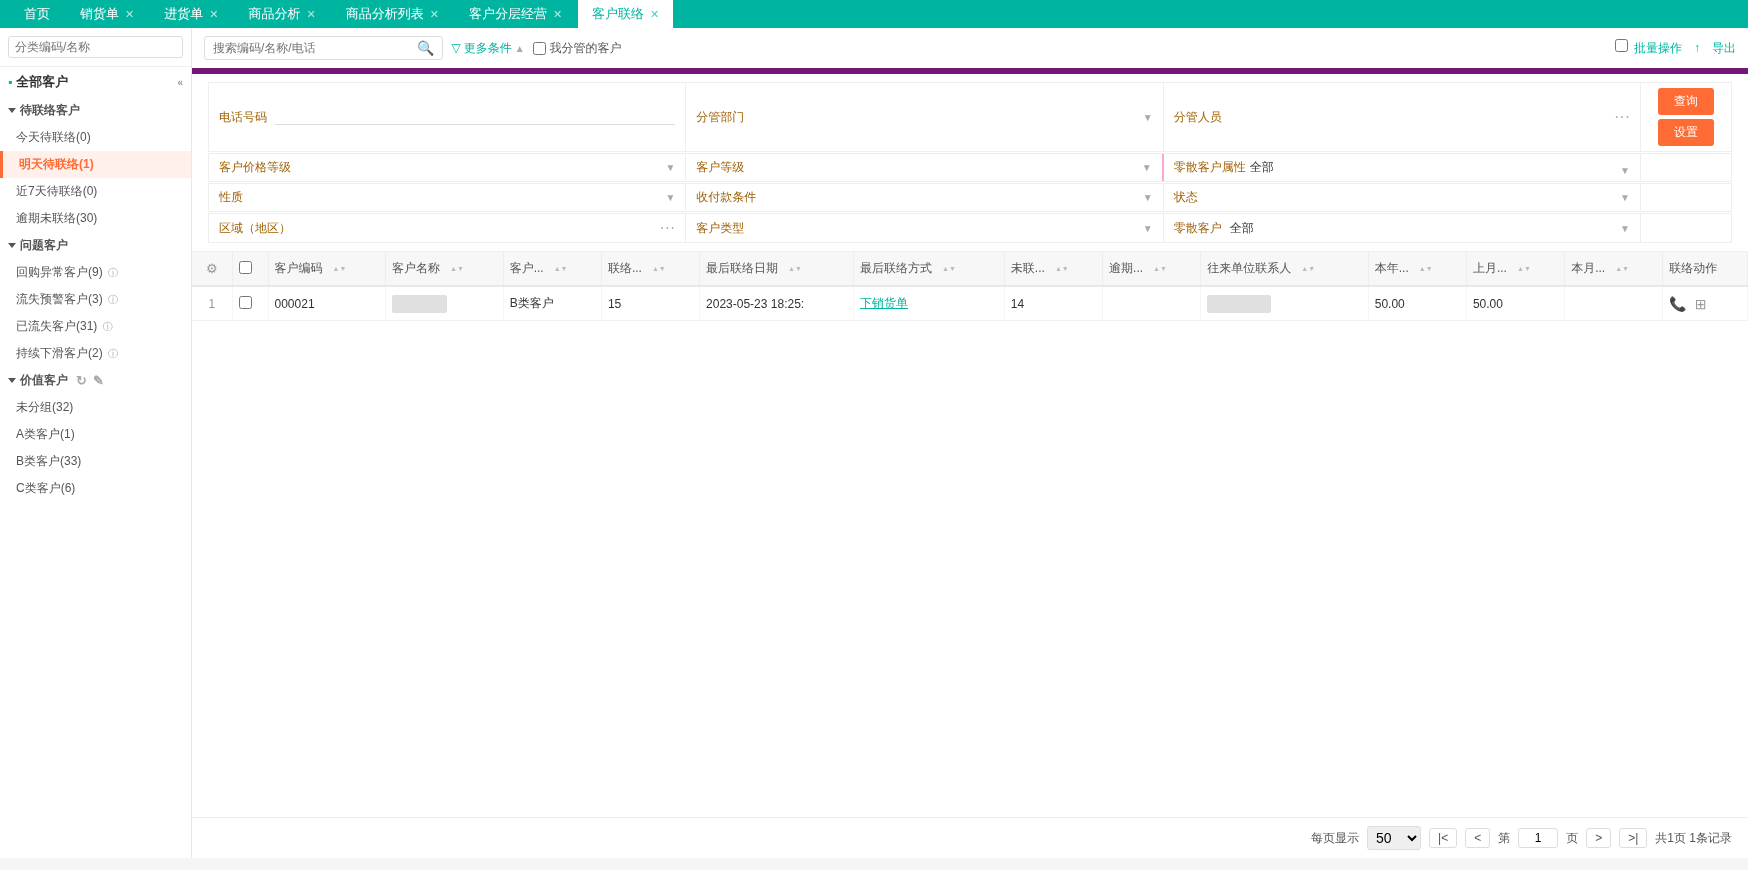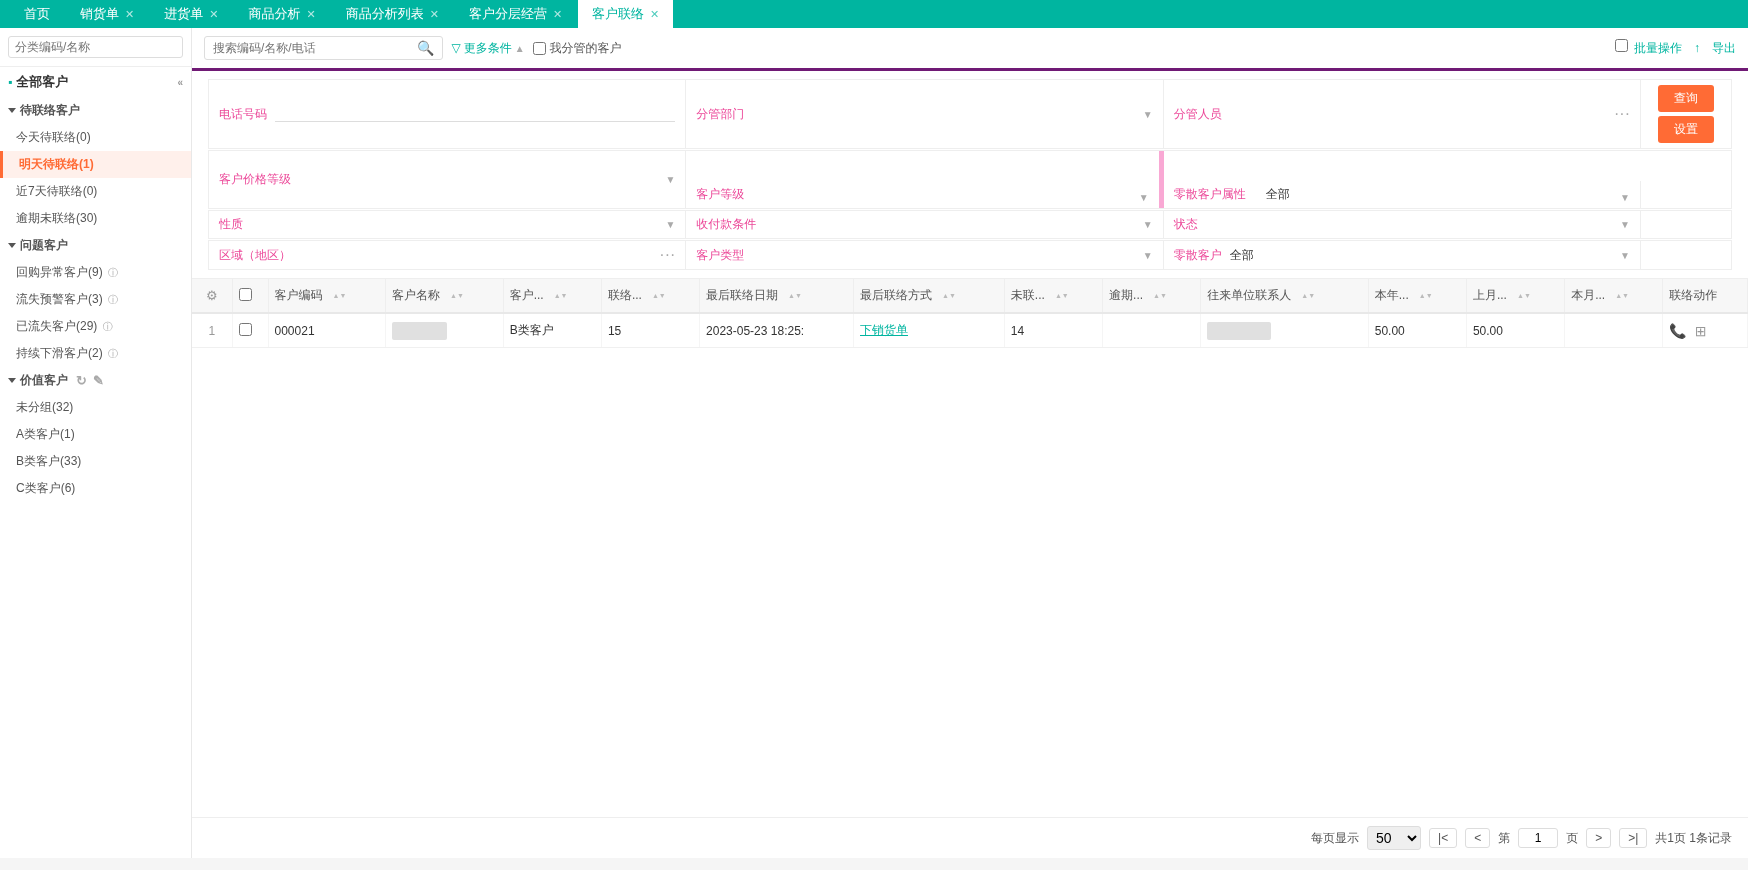--- a/index.html
+++ b/index.html
@@ -24,21 +24,21 @@
     .sidebar-item { padding: 5px 8px 5px 16px; cursor: pointer; color: #555; font-size: 12px; }
     .sidebar-item.active { background: #fff0eb; color: #ff6b35; font-weight: bold; border-left: 3px solid #ff6b35; }
     .sidebar-group-title { padding: 5px 8px; font-weight: bold; color: #555; font-size: 12px; display: flex; align-items: center; gap: 4px; }
     .triangle { display: inline-block; width: 0; height: 0; }
     .triangle-down { border-left: 4px solid transparent; border-right: 4px solid transparent; border-top: 5px solid #555; }
 
     
     .content-area { flex: 1; display: flex; flex-direction: column; overflow: hidden; }
 
     
-    .search-bar { background: #fff; padding: 8px 12px; display: flex; align-items: center; gap: 8px; border-bottom: 3px solid #701a75; }
+    .search-bar { background: #fff; padding: 8px 12px; display: flex; align-items: center; gap: 8px; border-bottom: 6px solid #701a75; }
     .search-input-wrap { display: flex; align-items: center; border: 1px solid #ddd; border-radius: 3px; padding: 3px 8px; gap: 4px; background: #fff; }
     .search-input-wrap input { border: none; outline: none; font-size: 12px; width: 200px; color: #999; }
     .search-icon { color: #aaa; cursor: pointer; font-size: 14px; }
     .filter-btn { display: flex; align-items: center; gap: 3px; color: #00b5a0; cursor: pointer; font-size: 12px; border: none; background: none; }
     .my-customers { display: flex; align-items: center; gap: 4px; color: #555; cursor: pointer; font-size: 12px; }
     .bulk-actions { margin-left: auto; display: flex; align-items: center; gap: 12px; color: #00b5a0; cursor: pointer; font-size: 12px; }
 
     
     .filter-panel { background: #fff; border-bottom: 1px solid #eee; padding: 8px 16px; }
     .query-btn { background: #ff6b35; color: #fff; border: none; padding: 5px 16px; border-radius: 3px; cursor: pointer; font-size: 12px; white-space: nowrap; }
@@ -60,21 +60,21 @@
     .pagination { background: #fff; border-top: 1px solid #eee; padding: 8px 16px; display: flex; align-items: center; justify-content: flex-end; gap: 8px; font-size: 12px; color: #555; }
     .pagination-input { border: 1px solid #ddd; border-radius: 3px; padding: 2px 6px; width: 40px; text-align: center; font-size: 12px; }
     .pagination-btn { border: 1px solid #ddd; background: #fff; border-radius: 3px; padding: 2px 8px; cursor: pointer; color: #555; font-size: 12px; }
     .per-page-select { border: 1px solid #ddd; border-radius: 3px; padding: 2px 4px; font-size: 14px; }
     .checkbox { cursor: pointer; }
 
     
     .table-area::-webkit-scrollbar { height: 8px; width: 8px; }
     .table-area::-webkit-scrollbar-track { background: #f0f0f0; }
     .table-area::-webkit-scrollbar-thumb { background: #ccc; border-radius: 4px; }
-    .f-label { color: #ec4899; font-size: 12px; white-space: nowrap; }
+    .f-label { color: #a16207; font-size: 12px; white-space: nowrap; }
 
     .th-sort { display: inline-flex; align-items: center; gap: 10px; justify-content: center; }
     .sort-arrows { display: inline-flex; flex-direction: column; font-size: 7px; line-height: 1; color: #bbb; }
   </style>
 </head>
 <body>
 
 <div class="top-nav">
   <div class="nav-item nav-home">
     <span>首页</span>
@@ -144,21 +144,21 @@
 
     <div class="sidebar-item">
       <span>回购异常客户(9)</span>
       <span style="color:#aaa; font-size:10px; margin-left:2px;">ⓘ</span>
     </div>
     <div class="sidebar-item">
       <span>流失预警客户(3)</span>
       <span style="color:#aaa; font-size:10px; margin-left:2px;">ⓘ</span>
     </div>
     <div class="sidebar-item">
-      <span>已流失客户(29)</span>
+      <span>已流失客户(31)</span>
       <span style="color:#aaa; font-size:10px; margin-left:2px;">ⓘ</span>
     </div>
     <div class="sidebar-item">
       <span>持续下滑客户(2)</span>
       <span style="color:#aaa; font-size:10px; margin-left:2px;">ⓘ</span>
     </div>
 
     <div class="sidebar-group-title">
       <span class="triangle triangle-down" style="display:inline-block;width:0;height:0;border-left:4px solid transparent;border-right:4px solid transparent;border-top:5px solid #555;"></span>
       <span>价值客户</span>
@@ -228,26 +228,26 @@
           <button class="settings-btn">设置</button>
         </div>
       </div>
 
       <div style="display:grid; grid-template-columns:1fr 1fr 1fr 90px; border:1px solid #eee; margin-bottom:1px;">
         <div style="display:flex; align-items:center; padding:5px 10px; border-right:1px solid #eee; gap:8px;">
           <span class="f-label">客户价格等级</span>
           <div style="flex:1;"></div>
           <span style="color:#aaa; font-size:10px;">▼</span>
         </div>
-        <div style="display:flex; align-items:flex-end; padding:5px 10px; border-right:5px solid #f9a8d4; gap:8px;">
+        <div style="display:flex; align-items:center; padding:5px 10px; border-right:2px solid #f9a8d4; gap:8px;">
           <span class="f-label">客户等级</span>
           <div style="flex:1;"></div>
           <span style="color:#aaa; font-size:10px;">▼</span>
         </div>
-        <div style="display:flex; align-items:flex-end; padding:5px 10px; border-right:1px solid #eee; gap:20px;margin-top:30px;">
+        <div style="display:flex; align-items:flex-end; padding:5px 10px; border-right:1px solid #eee; gap:4px;">
           <span class="f-label">零散客户属性</span>
           <span style="flex:1; font-size:12px; color:#333;">全部</span>
           <span style="color:#aaa; font-size:10px; cursor:pointer;">▼</span>
         </div>
         <div></div>
       </div>
 
       <div style="display:grid; grid-template-columns:1fr 1fr 1fr 90px; border:1px solid #eee; margin-bottom:1px;">
         <div style="display:flex; align-items:center; padding:5px 10px; border-right:1px solid #eee; gap:8px;">
           <span class="f-label">性质</span>

